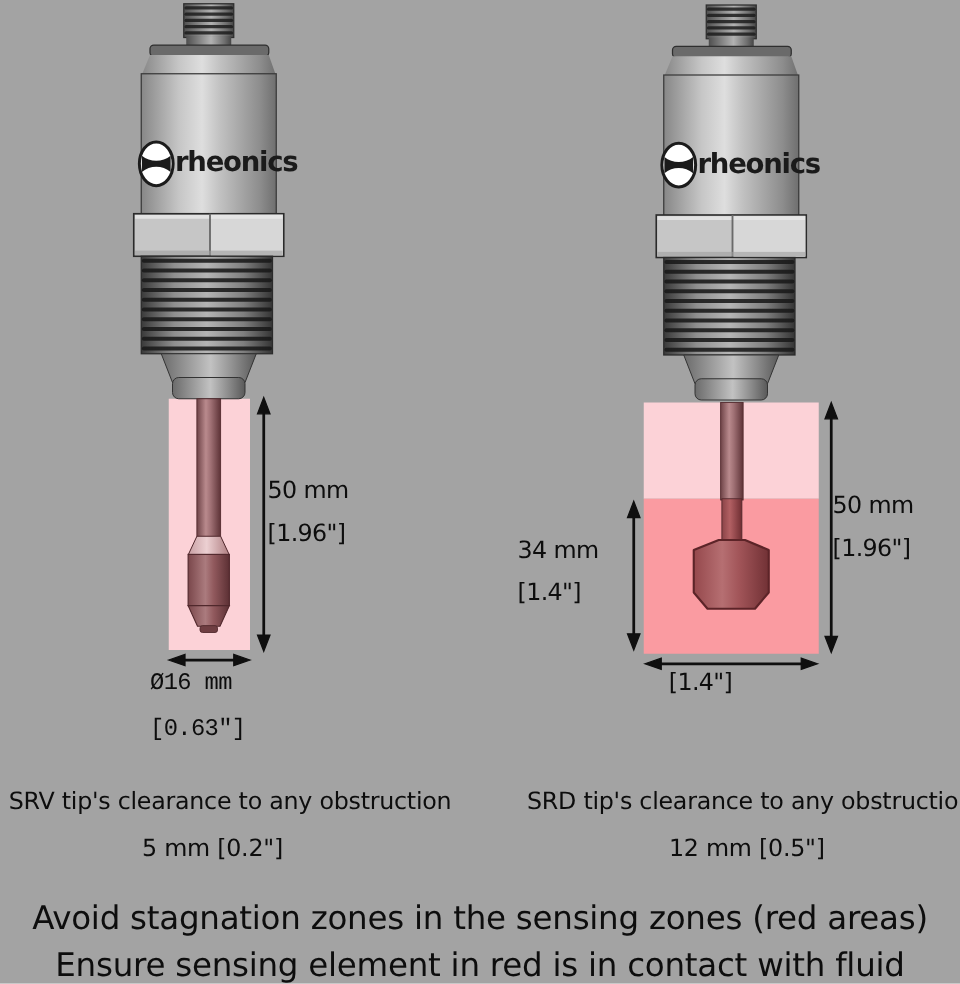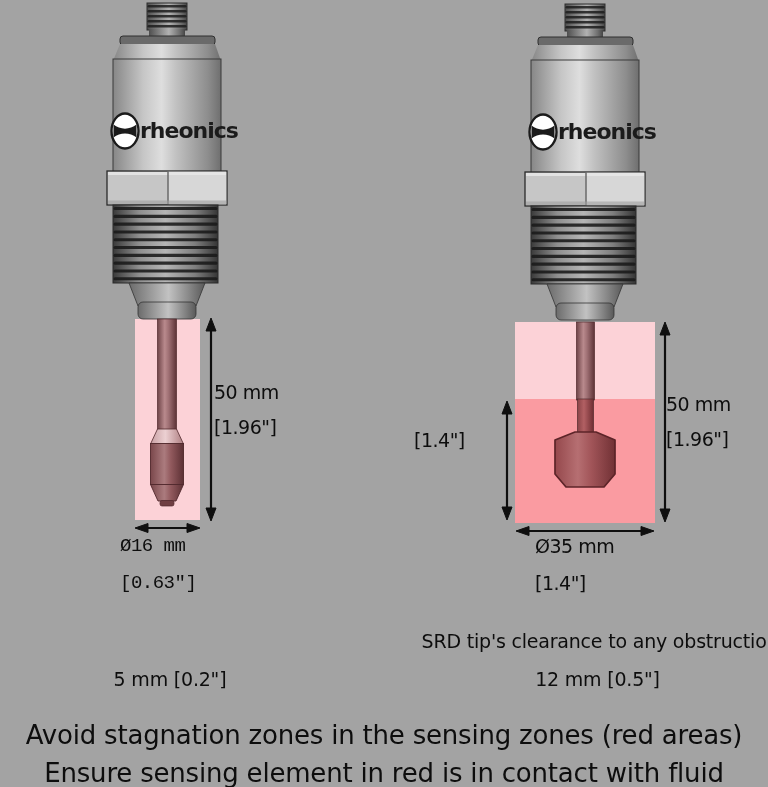--- a/index.html
+++ b/index.html
@@ -179,31 +179,32 @@
   <div class="lbl dim" style="left:214px;top:375px;width:96px;">
     <div>50 mm</div>
     <div>[1.96"]</div>
   </div>
   <div class="lbl dim" style="left:120px;top:528px;width:100px;line-height:37px;font-family:Liberation Mono, monospace;">
     <div>Ø16 mm</div>
     <div>[0.63"]</div>
   </div>
 
   <div class="lbl dim" style="left:414px;top:423px;width:94px;line-height:34px;">
+    <div>34 mm</div>
     <div>[1.4"]</div>
   </div>
   <div class="lbl dim" style="left:666px;top:387px;width:92px;">
     <div>50 mm</div>
     <div>[1.96"]</div>
   </div>
   <div class="lbl dim" style="left:535px;top:528px;width:100px;line-height:37px;">
-    <div>Ø35 mm</div>
     <div>[1.4"]</div>
   </div>
 
+  <div class="lbl cap" style="left:0px;top:630px;width:368px;">SRV tip's clearance to any obstruction</div>
   <div class="lbl val" style="left:0px;top:668px;width:340px;">5 mm [0.2"]</div>
   <div class="lbl cap" style="left:420px;top:630px;width:360px;">SRD tip's clearance to any obstruction</div>
   <div class="lbl val" style="left:420px;top:668px;width:355px;">12 mm [0.5"]</div>
 
   <div class="lbl foot" style="top:720px;">Avoid stagnation zones in the sensing zones (red areas)</div>
   <div class="lbl foot" style="top:758px;">Ensure sensing element in red is in contact with fluid</div>
 
 </div>
 
 </body></html>

